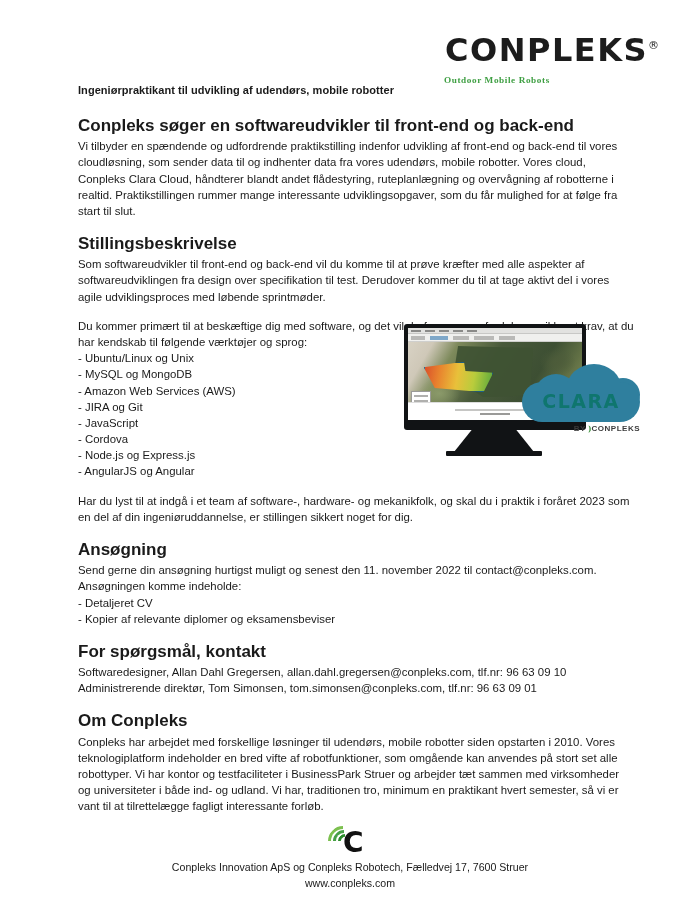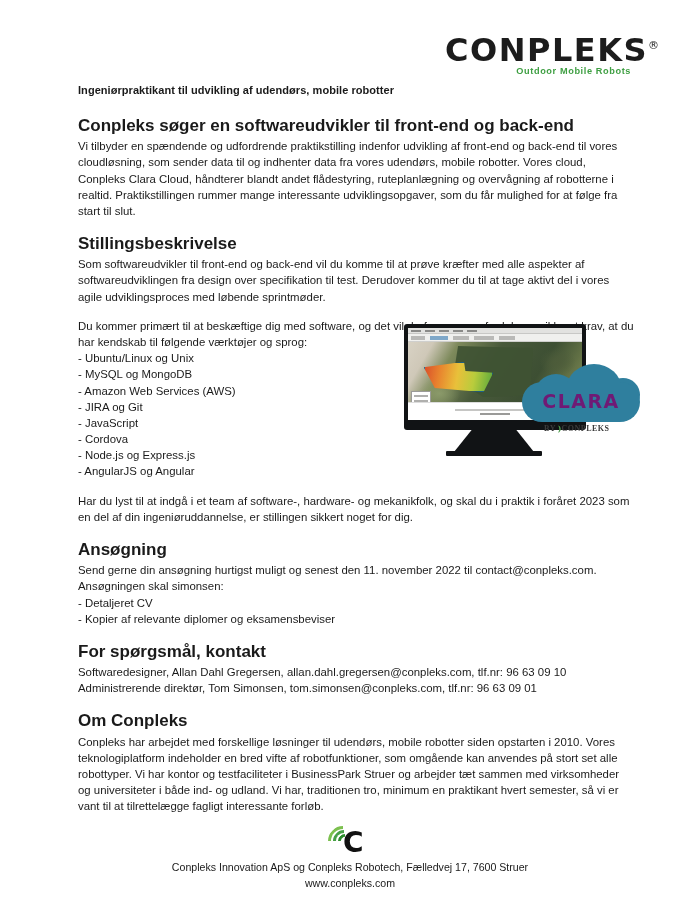--- a/index.html
+++ b/index.html
@@ -51,27 +51,26 @@
   .logo-word {
     font-family: "DejaVu Sans", sans-serif;
     font-weight: bold;
     font-size: 32px;
     letter-spacing: 1.5px;
     color: #1c1c1c;
     line-height: 1;
   }
   .logo-reg { font-size: 11px; vertical-align: super; font-weight: normal; }
   .logo-tag {
-    text-align: right;
-    font-family: Liberation Sans, sans-serif;
+    font-family: Liberation Serif, serif;
     font-weight: bold;
     font-size: 9.2px;
     letter-spacing: 0.6px;
     color: #3f9f43;
-    margin-top: 0;
+    margin-top: 9px;
     padding-right: 3px;
   }
 
   
   .content {
     position: absolute;
     left: 78px;
     top: 84px;
     width: 556px;
   }
@@ -214,33 +213,33 @@
     background: #2f7f9e; border-radius: 50%;
   }
   .cloud .c-b3 {
     position:absolute; left: 84px; top: 14px;
     width: 34px; height: 34px;
     background: #2f7f9e; border-radius: 50%;
   }
   .cloud .c-text {
     position: absolute; left: 0; right: 0; top: 26px;
     text-align: center;
-    color: #701a75;
+    color: #0f766e;
     font-family: "DejaVu Sans", sans-serif;
     font-weight: bold;
     font-size: 19px;
     letter-spacing: 1.5px;
     z-index: 3;
   }
   .cloud-sub {
     position: absolute;
     left: 140px; top: 100px;
     width: 96px;
-    text-align: left;
-    font-family: Liberation Serif, serif;
+    text-align: right;
+    font-family: Liberation Sans, sans-serif;
     font-weight: bold;
     font-size: 8px;
     letter-spacing: 0.5px;
     color: #3b3b3b;
   }
   .cloud-sub .mini-wave { color:#4a9a4a; font-size: 8px; }
 
   
   .footer {
     position: absolute;
@@ -318,21 +317,21 @@
       </div>
     </div>
 
     <div class="blk">
       <p class="body">Har du lyst til at indgå i et team af software-, hardware- og mekanikfolk, og skal du i praktik i foråret 2023 som en del af din ingeniøruddannelse, er stillingen sikkert noget for dig.</p>
     </div>
 
     <div class="blk">
       <h2 class="section">Ansøgning</h2>
       <p class="line">Send gerne din ansøgning hurtigst muligt og senest den 11. november 2022 til contact@conpleks.com.</p>
-      <p class="line">Ansøgningen skal simonsen:</p>
+      <p class="line">Ansøgningen komme indeholde:</p>
       <div class="list">
         <div>- Detaljeret CV</div>
         <div>- Kopier af relevante diplomer og eksamensbeviser</div>
       </div>
     </div>
 
     <div class="blk">
       <h2 class="section">For spørgsmål, kontakt</h2>
       <p class="line">Softwaredesigner, Allan Dahl Gregersen, allan.dahl.gregersen@conpleks.com, tlf.nr: 96 63 09 10</p>
       <p class="line">Administrerende direktør, Tom Simonsen, tom.simonsen@conpleks.com, tlf.nr: 96 63 09 01</p>

